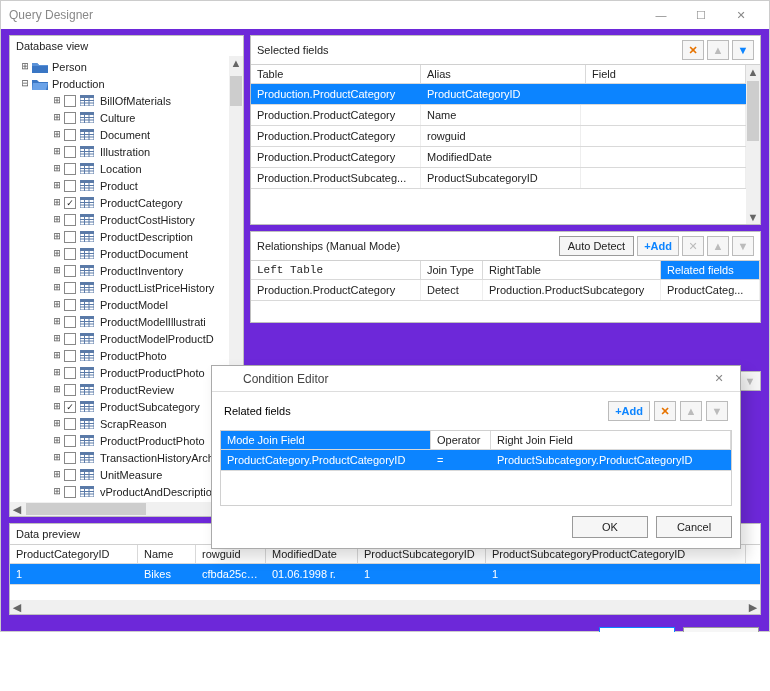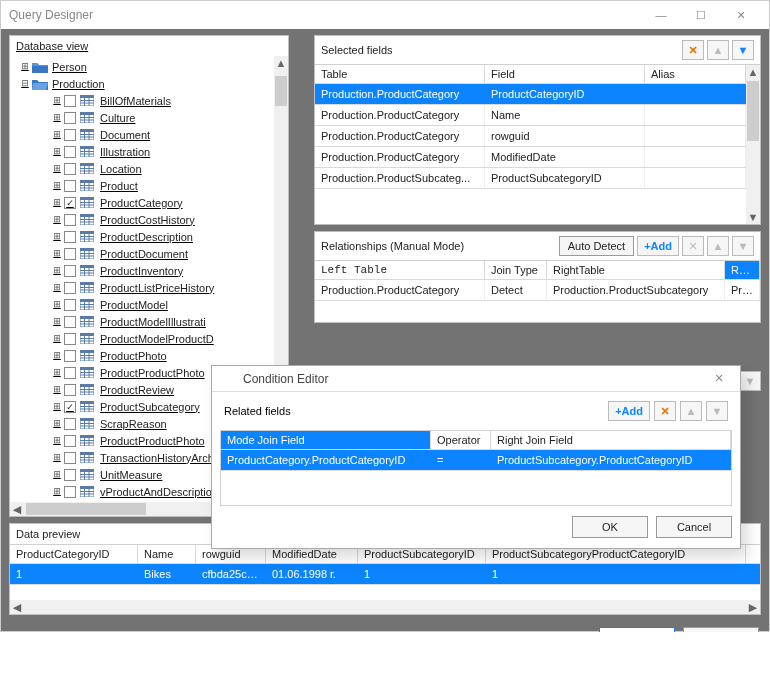--- a/index.html
+++ b/index.html
@@ -1,27 +1,27 @@
 <!DOCTYPE html>
 <html><head>
 <meta charset="utf-8">
 <style>
   * { box-sizing: border-box; margin: 0; padding: 0; font-family: "Segoe UI", Tahoma, sans-serif; font-size: 11px; }
   body { background: #fff; }
-  .window { width: 770px; height: 632px; border: 1px solid #ccc; background: #737373; display: flex; flex-direction: column; }
+  .window { width: 770px; height: 632px; border: 1px solid #ccc; background: #6d28d9; display: flex; flex-direction: column; }
   .titlebar { height: 32px; display: flex; align-items: center; padding: 0 8px; color: #888; background: #fff; }
   .titlebar .title { flex: 1; font-size: 12px; }
   .titlebar .win-btn { width: 40px; height: 28px; display: flex; align-items: center; justify-content: center; color: #888; }
   .content { flex: 1; padding: 6px 8px 8px 8px; display: flex; flex-direction: column; gap: 6px; position: relative; }
   .upper { flex: 1; display: flex; gap: 6px; min-height: 0; }
   .panel { border: 1px solid #bfbfbf; background: #fff; display: flex; flex-direction: column; }
   .panel-title { padding: 4px 6px; font-size: 11px; color: #222; display: flex; align-items: center; gap: 4px; }
   .panel-title .spacer { flex: 1; }
-  .tree-panel { width: 280px; text-decoration: underline; }
-  .right-col { flex: 1; display: flex; flex-direction: column; gap: 6px; min-width: 0; margin-left: 19px; }
+  .tree-panel { width: 235px; }
+  .right-col { flex: 1; display: flex; flex-direction: column; gap: 6px; min-width: 0; }
   .tree-body { flex: 1; overflow: hidden; position: relative; padding: 2px 0 2px 4px; }
   .tree-scroll { position: absolute; right: 0; top: 0; bottom: 14px; width: 14px; background: #f0f0f0; }
   .tree-scroll .thumb { position: absolute; left: 1px; right: 1px; top: 20px; height: 30px; background: #cdcdcd; }
   .tree-scroll .arr { position: absolute; left: 0; right: 0; height: 14px; display:flex; align-items:center; justify-content:center; color:#666; }
   .tree-scroll .arr.up { top:0; } .tree-scroll .arr.down { bottom:0; }
   .hscroll { height: 14px; background: #f0f0f0; position: relative; }
   .hscroll .arr { position:absolute; top:0; bottom:0; width:14px; display:flex; align-items:center; justify-content:center; color:#666; }
   .hscroll .arr.l{left:0;} .hscroll .arr.r{right:0;}
   .hscroll .thumb { position:absolute; top:1px; bottom:1px; left:16px; width:120px; background:#cdcdcd; }
   .tree-row { display: flex; align-items: center; height: 17px; gap: 2px; white-space: nowrap; }
@@ -489,22 +489,22 @@
             <span class="tool-row">
               <span class="icon-btn orange">✕</span>
               <span class="icon-btn disabled">▲</span>
               <span class="icon-btn" style="color:#0c84ff">▼</span>
             </span>
           </div>
           <div style="display:flex; flex:1; min-height:0; border-top:1px solid #d0d0d0;">
             <div class="grid" style="flex:1;">
               <div class="grid-head">
                 <div class="cell" style="width:170px;">Table</div>
+                <div class="cell" style="flex:1;">Alias</div>
                 <div class="cell" style="width:160px;">Field</div>
-                <div class="cell" style="flex:1;">Alias</div>
               </div>
               <div id="sel-rows">
                   <div class="grid-row sel">
                     <div class="cell" style="width:170px;">Production.ProductCategory</div>
                     <div class="cell" style="width:160px;">ProductCategoryID</div>
                     <div class="cell" style="flex:1;"></div>
                   </div>
                   <div class="grid-row">
                     <div class="cell" style="width:170px;">Production.ProductCategory</div>
                     <div class="cell" style="width:160px;">Name</div>

